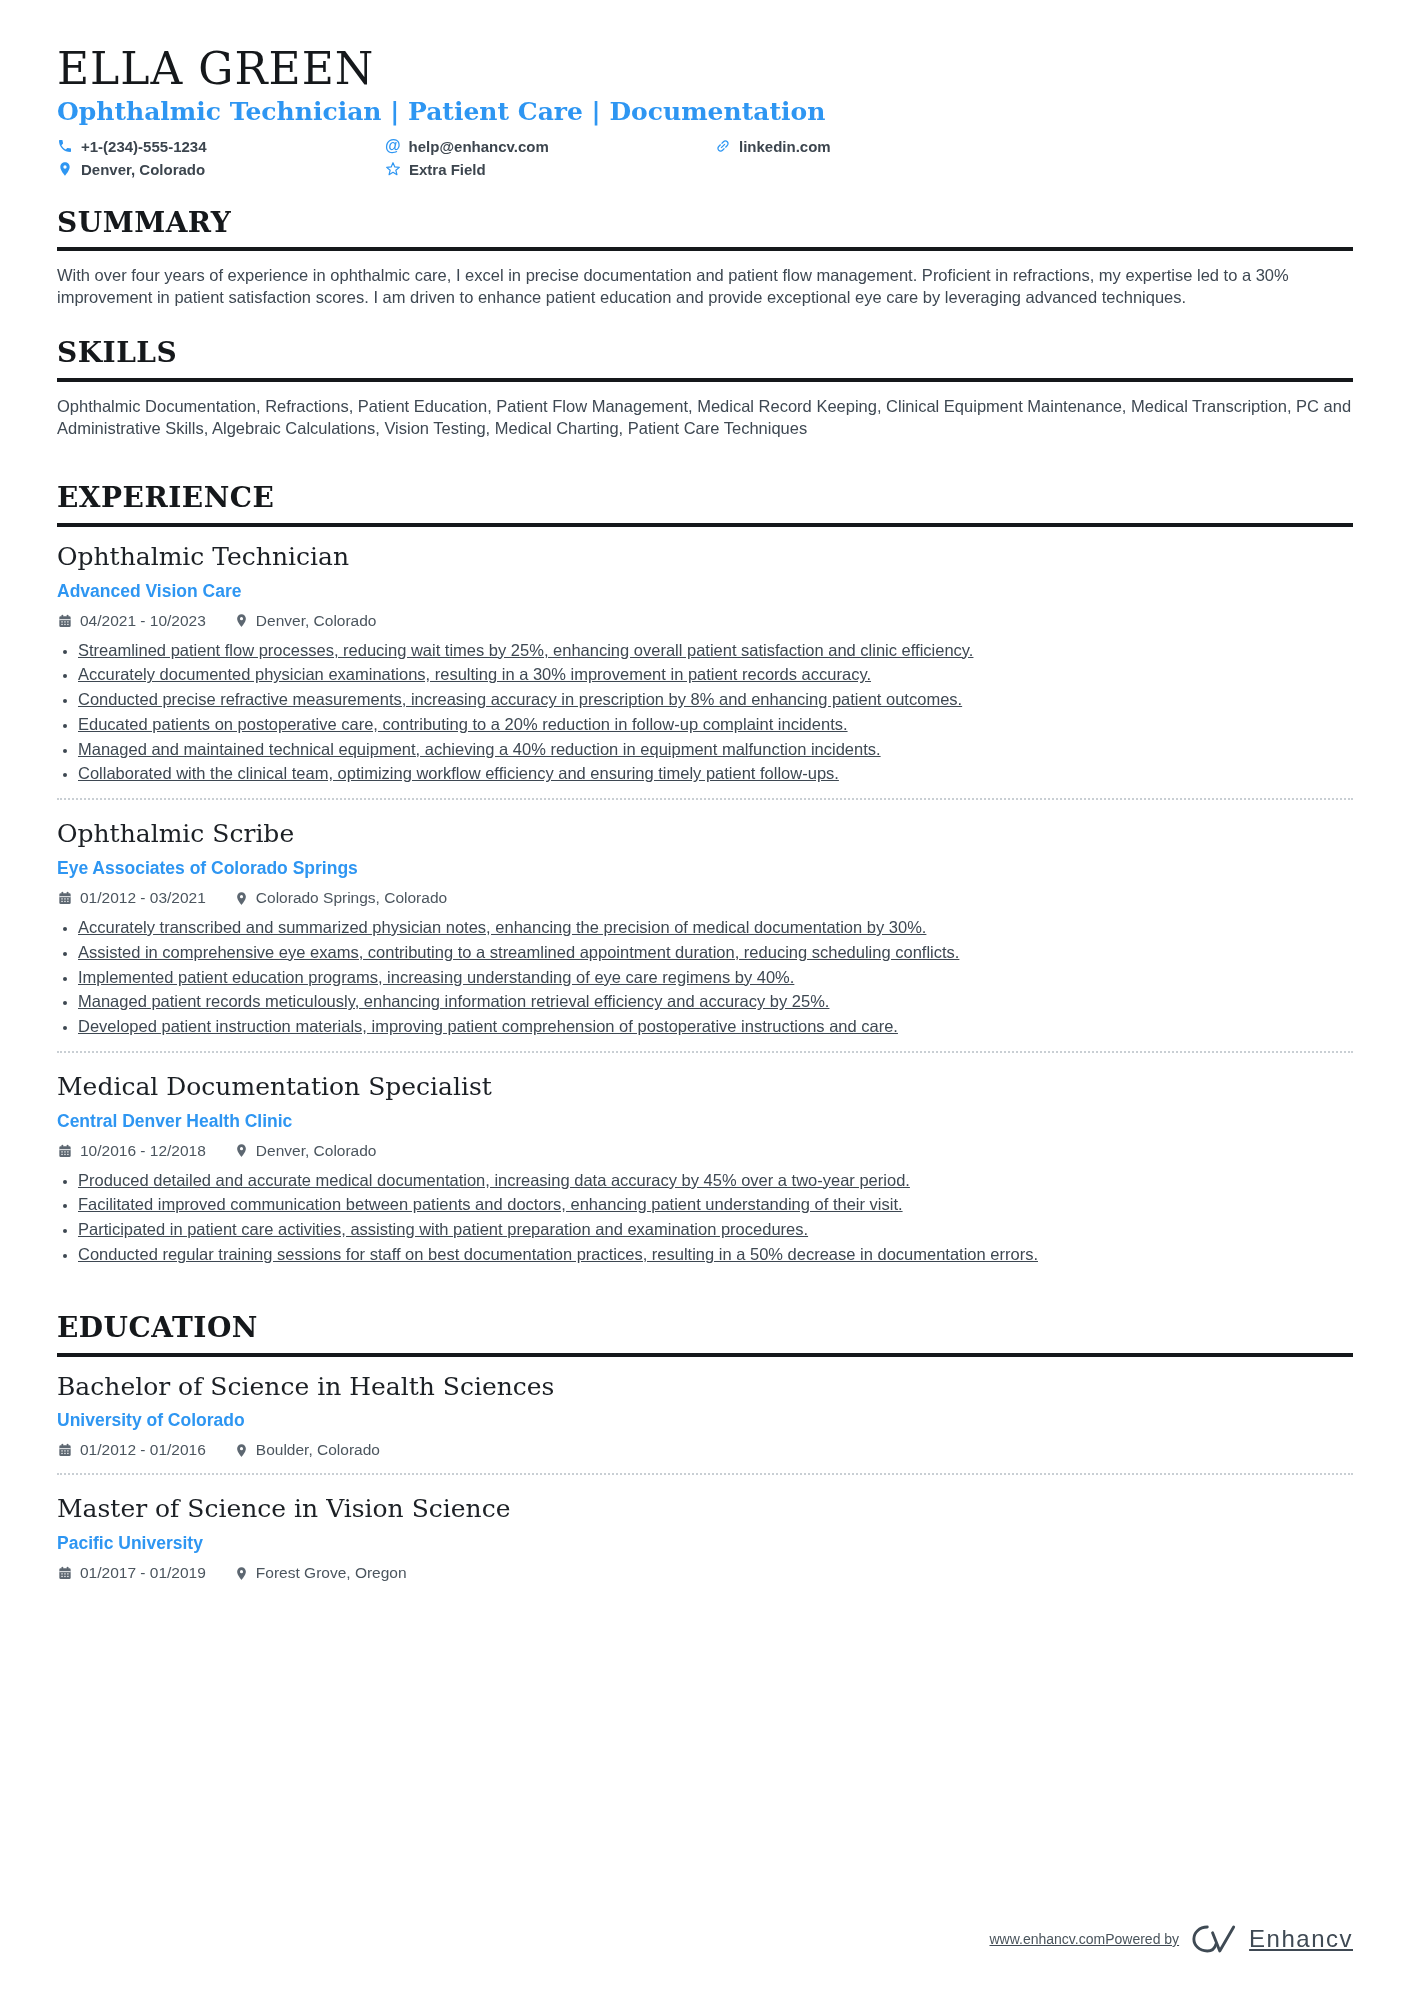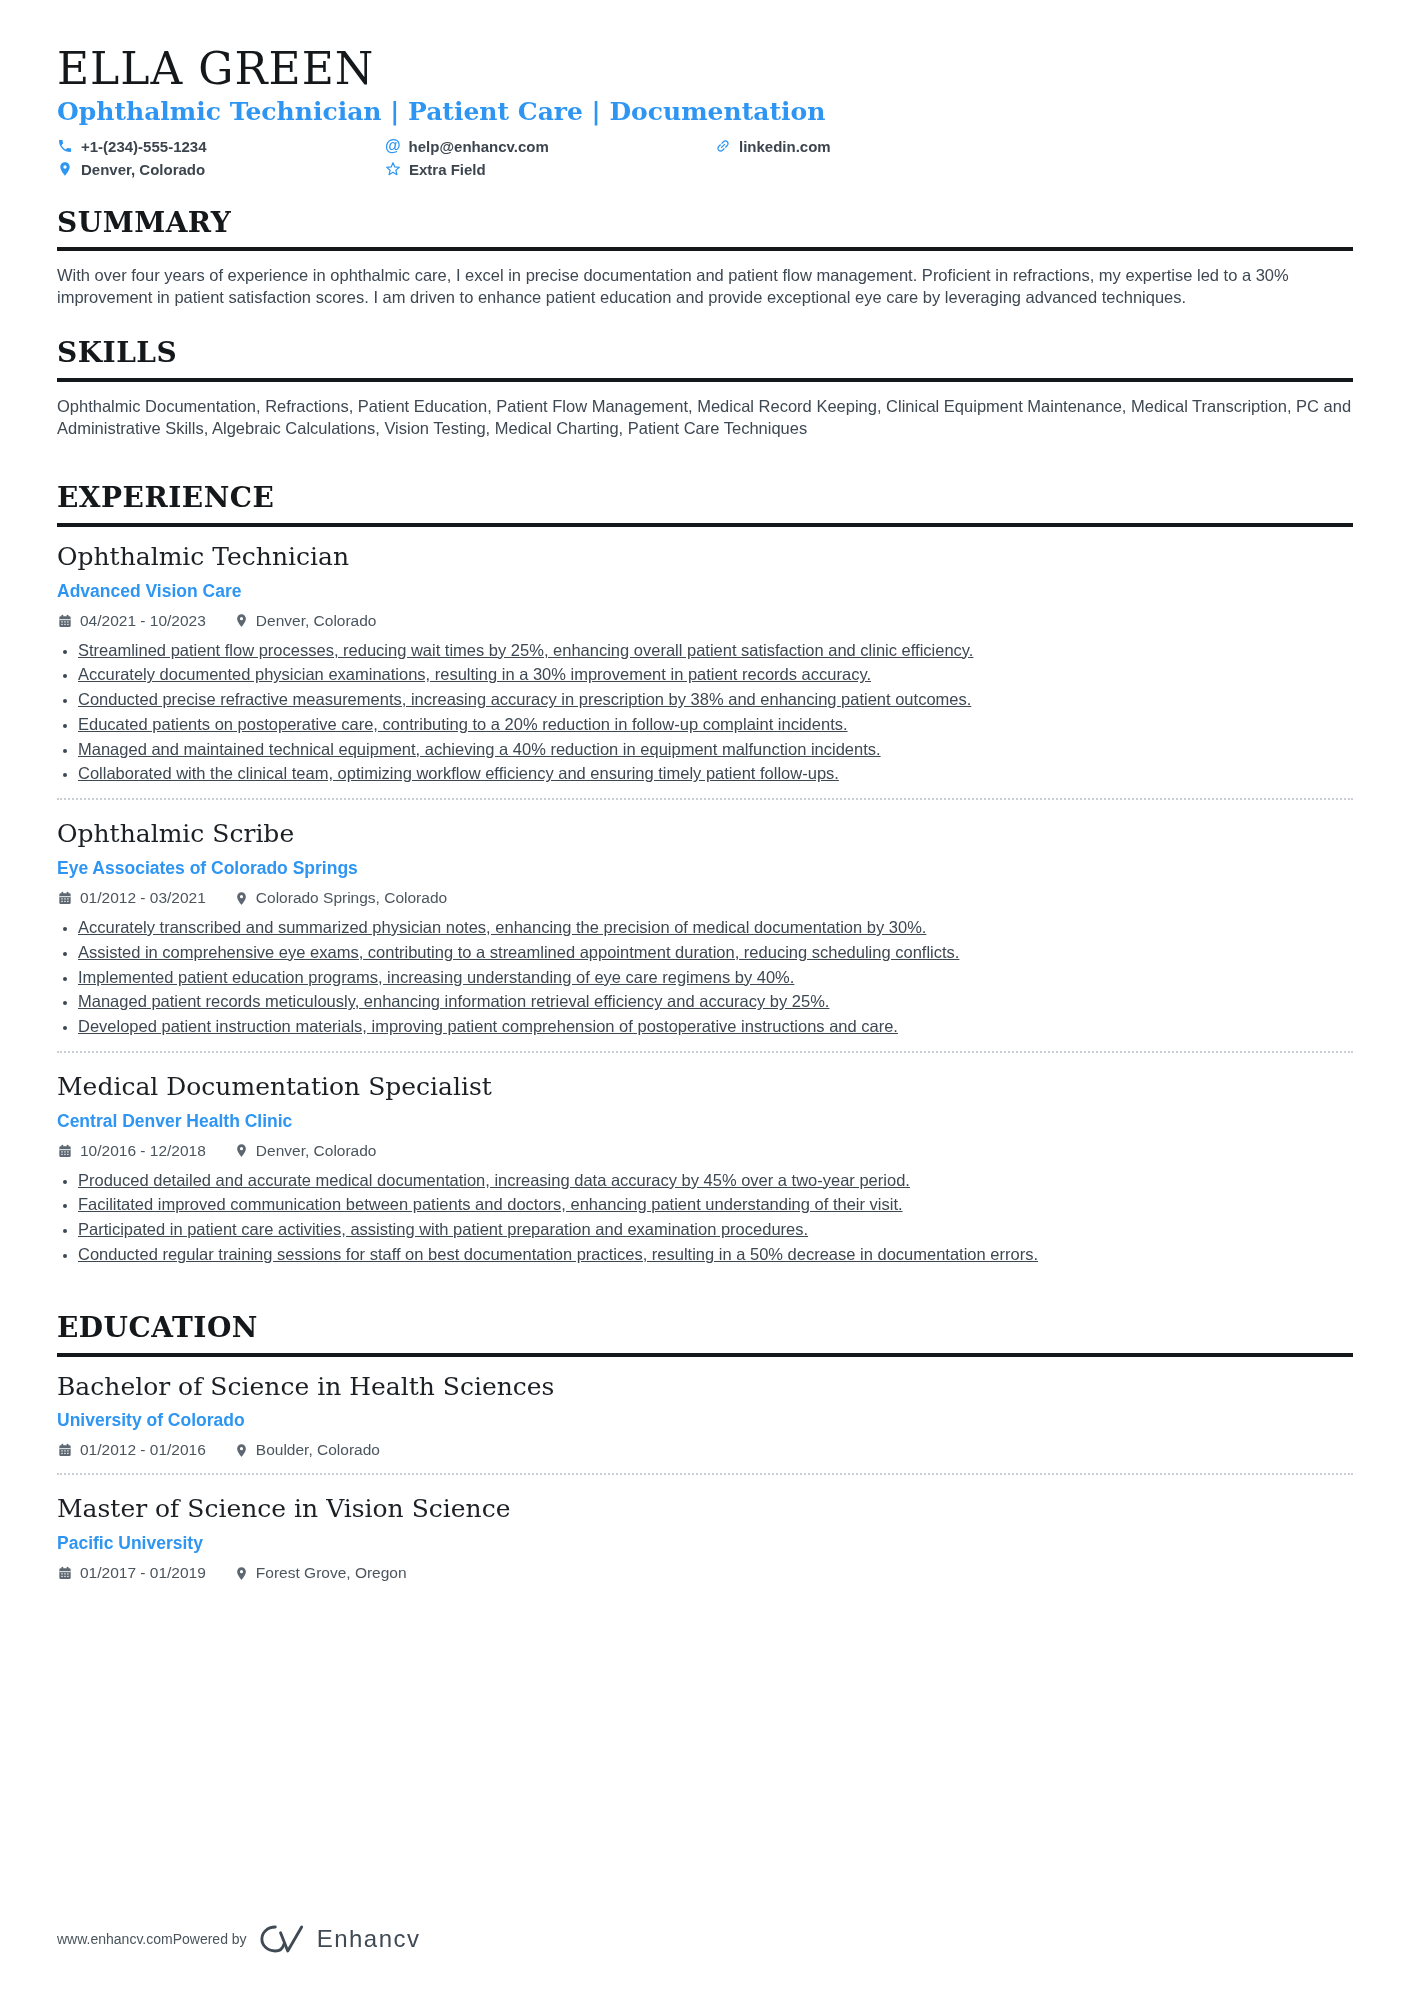--- a/index.html
+++ b/index.html
@@ -47,21 +47,21 @@
   }
   .entry-title.first{margin-top:16px;}
   .company{color:var(--accent);font-weight:700;font-size:17.5px;margin-top:9px;}
   .meta{display:flex;gap:28px;margin-top:10px;font-size:15.5px;color:var(--meta);align-items:center;}
   .meta-item{display:flex;gap:7px;align-items:center;}
   .meta .icn{color:var(--icon-gray);}
   ul.bullets{margin:10px 0 0;padding-left:21px;text-decoration:underline;}
   ul.bullets li{font-size:16.5px;line-height:1.26;margin:0 0 4px;color:var(--body);}
   ul.bullets li::marker{color:var(--body);font-size:13px;}
   .divider{border:0;border-top:2px dotted #c9cfd4;margin:14px 0 0;}
-  .footer{margin-top:auto;display:flex;justify-content:flex-start;align-items:center;}
+  .footer{margin-top:auto;display:flex;justify-content:flex-end;align-items:center;text-decoration:underline;}
   .footer-left{font-size:14px;color:#4a545c;}
   .powered{display:flex;align-items:center;gap:12px;}
   .powered-label{font-size:14px;color:#4a545c;}
   .brand{font-size:24px;letter-spacing:1.5px;color:#3f4a54;}
 </style>
 </head>
 <body>
 
 <div>
   <div class="name">ELLA GREEN</div>
@@ -150,21 +150,21 @@
           <svg width="15" height="15" viewBox="0 0 24 24" fill="currentColor">
               <path d="M12 2C8.13 2 5 5.13 5 9c0 5.25 7 13 7 13s7-7.75 7-13c0-3.87-3.13-7-7-7zm0 9.5A2.5 2.5 0 1 1 12 6.5a2.5 2.5 0 0 1 0 5z"></path>
             </svg>
         </span>
         <span>Denver, Colorado</span>
       </span>
     </div>
     <ul class="bullets">
       <li>Streamlined patient flow processes, reducing wait times by 25%, enhancing overall patient satisfaction and clinic efficiency.</li>
       <li>Accurately documented physician examinations, resulting in a 30% improvement in patient records accuracy.</li>
-      <li>Conducted precise refractive measurements, increasing accuracy in prescription by 38% and enhancing patient outcomes.</li>
+      <li>Conducted precise refractive measurements, increasing accuracy in prescription by 8% and enhancing patient outcomes.</li>
       <li>Educated patients on postoperative care, contributing to a 20% reduction in follow-up complaint incidents.</li>
       <li>Managed and maintained technical equipment, achieving a 40% reduction in equipment malfunction incidents.</li>
       <li>Collaborated with the clinical team, optimizing workflow efficiency and ensuring timely patient follow-ups.</li>
     </ul>
   </div>
   <hr class="divider">
 
   <div>
     <div class="entry-title">Ophthalmic Scribe</div>
     <div class="company">Eye Associates of Colorado Springs</div>

